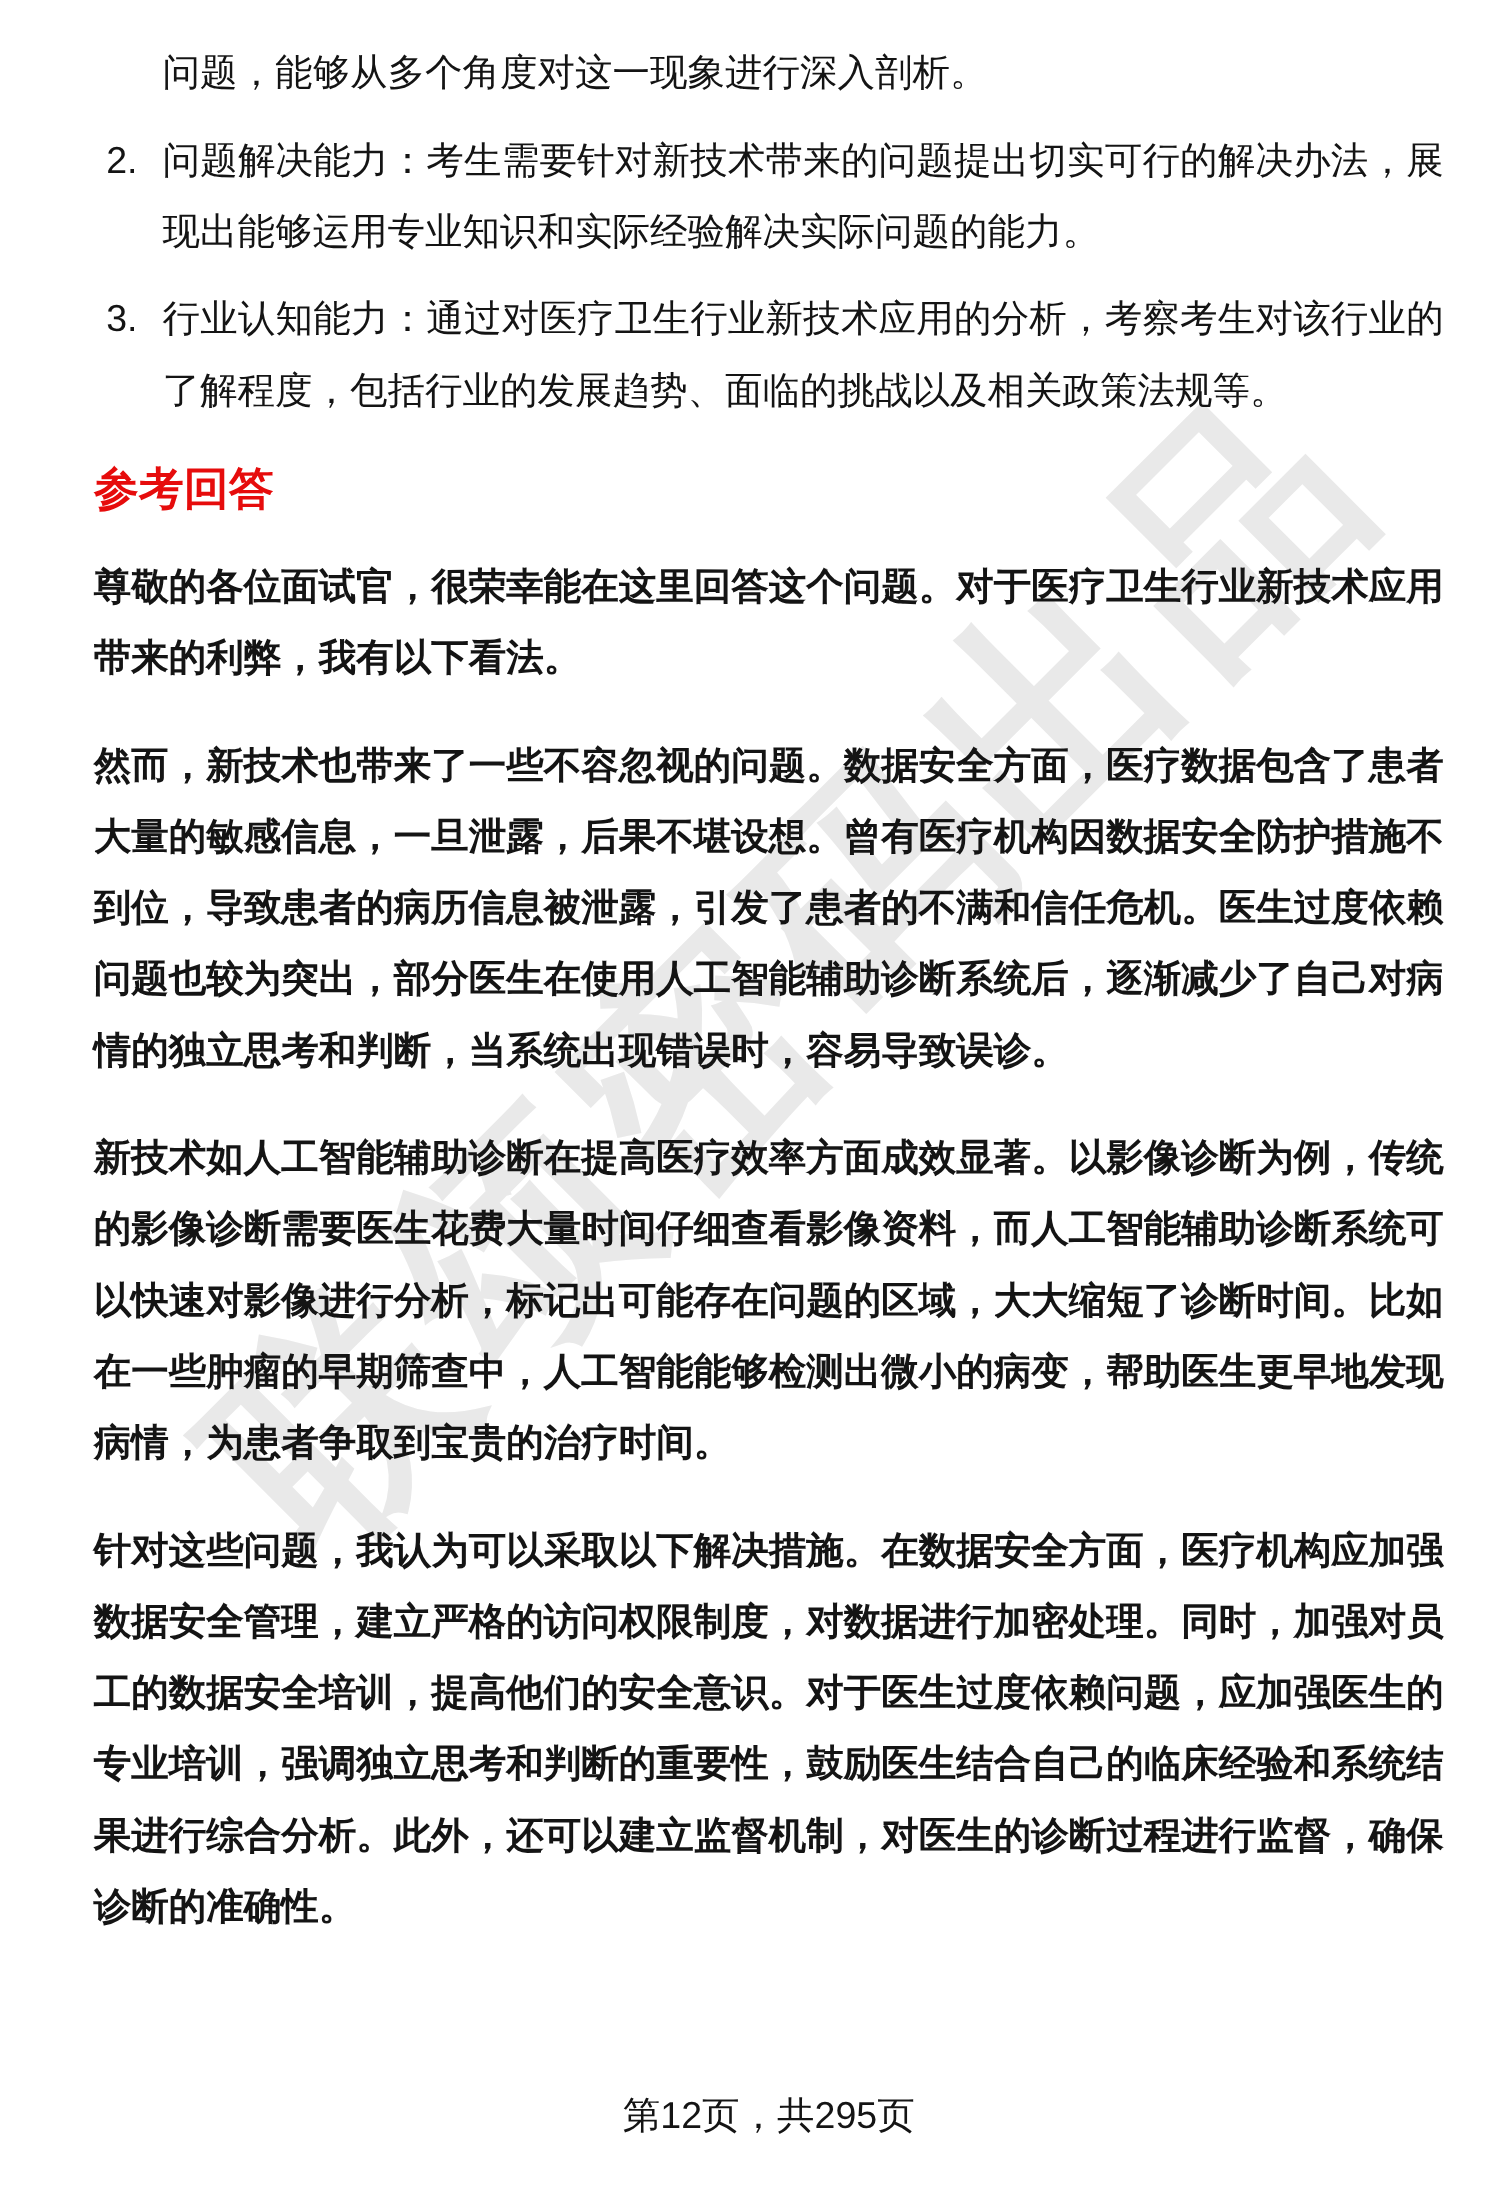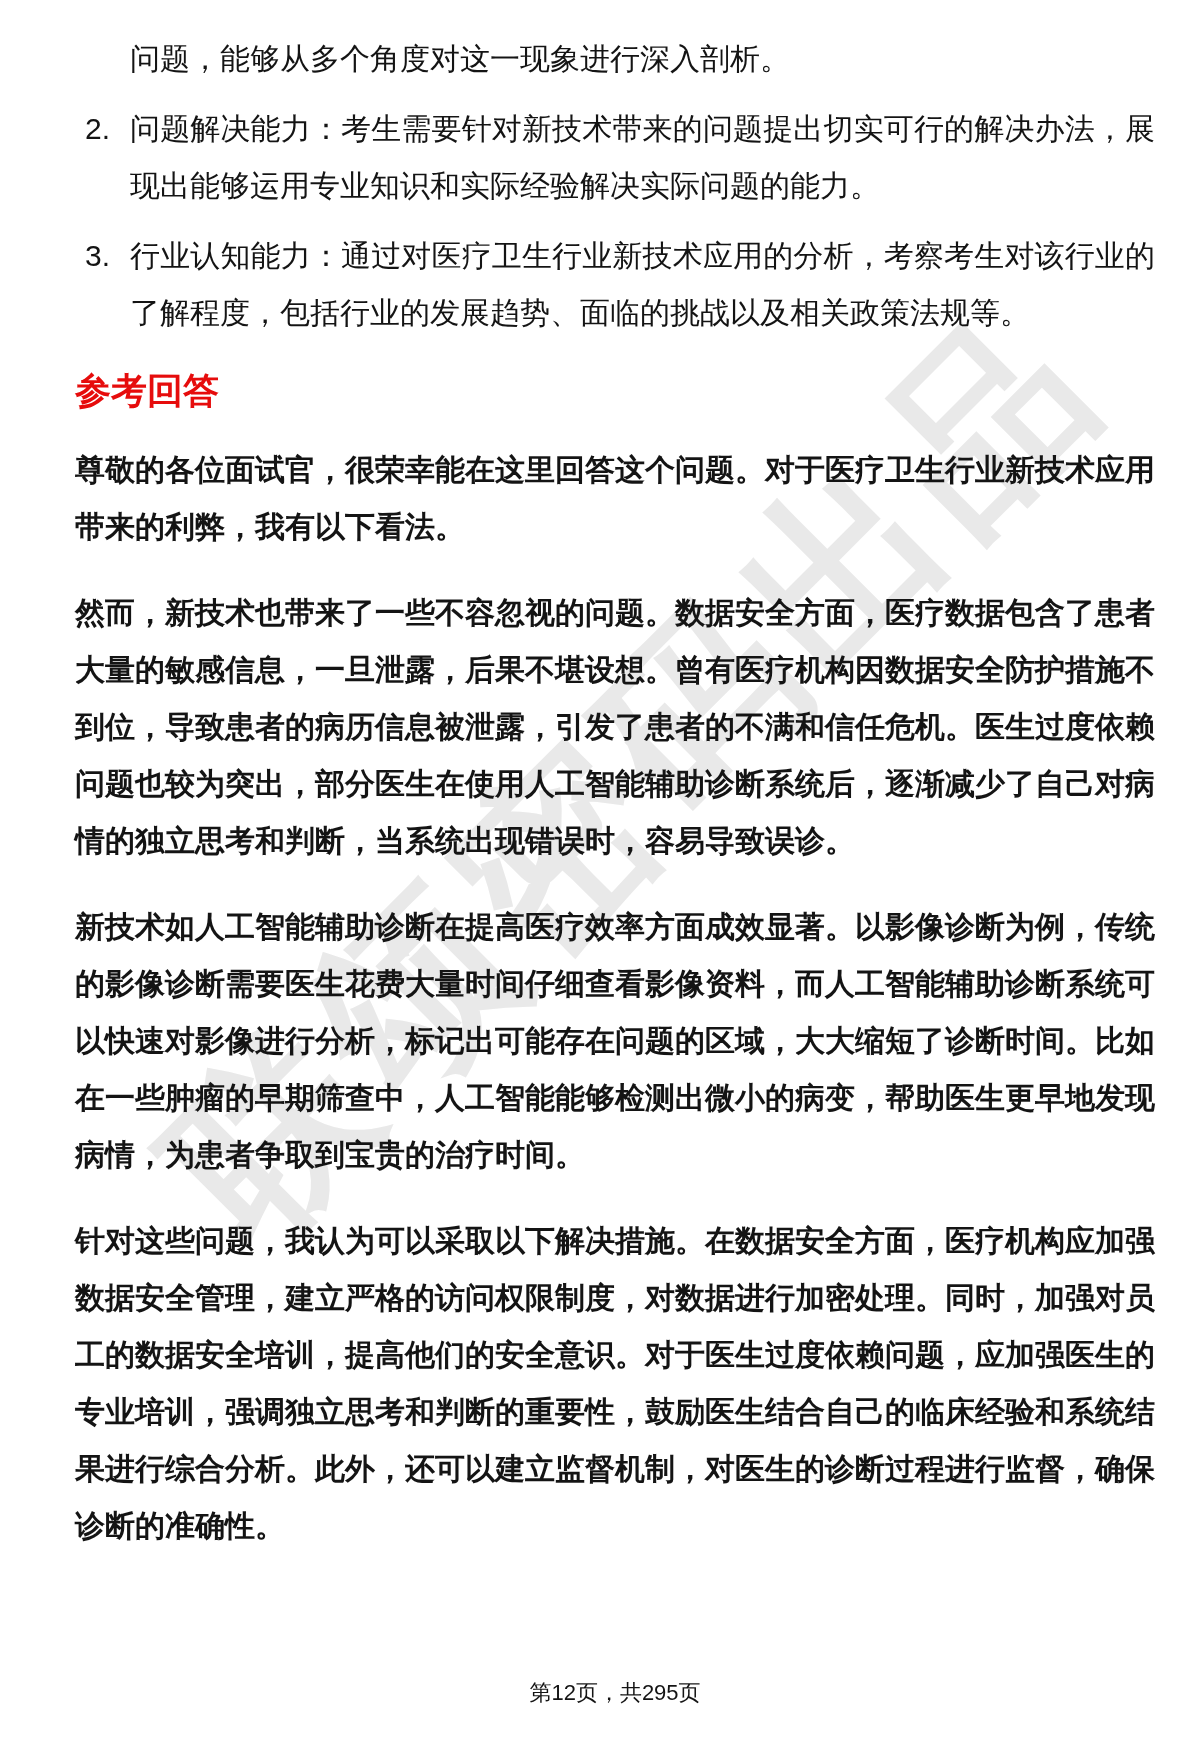--- a/index.html
+++ b/index.html
@@ -53,21 +53,21 @@
     font-size: 36px;
     font-weight: 700;
     line-height: 57px;
   }
   .para { margin-top: 29px; font-weight: bold; }
   .para-first { margin-top: 22px; }
   .footer {
     margin-top: 110px;
     text-align: center;
     text-align-last: center;
-    font-size: 22px;
+    font-size: 30px;
     line-height: 57px;
   }
 </style>
 </head>
 <body>
 
 <div class="watermark" style="color: rgb(233, 233, 233);">联颂密码出品</div>
 
 <div class="content">
 

